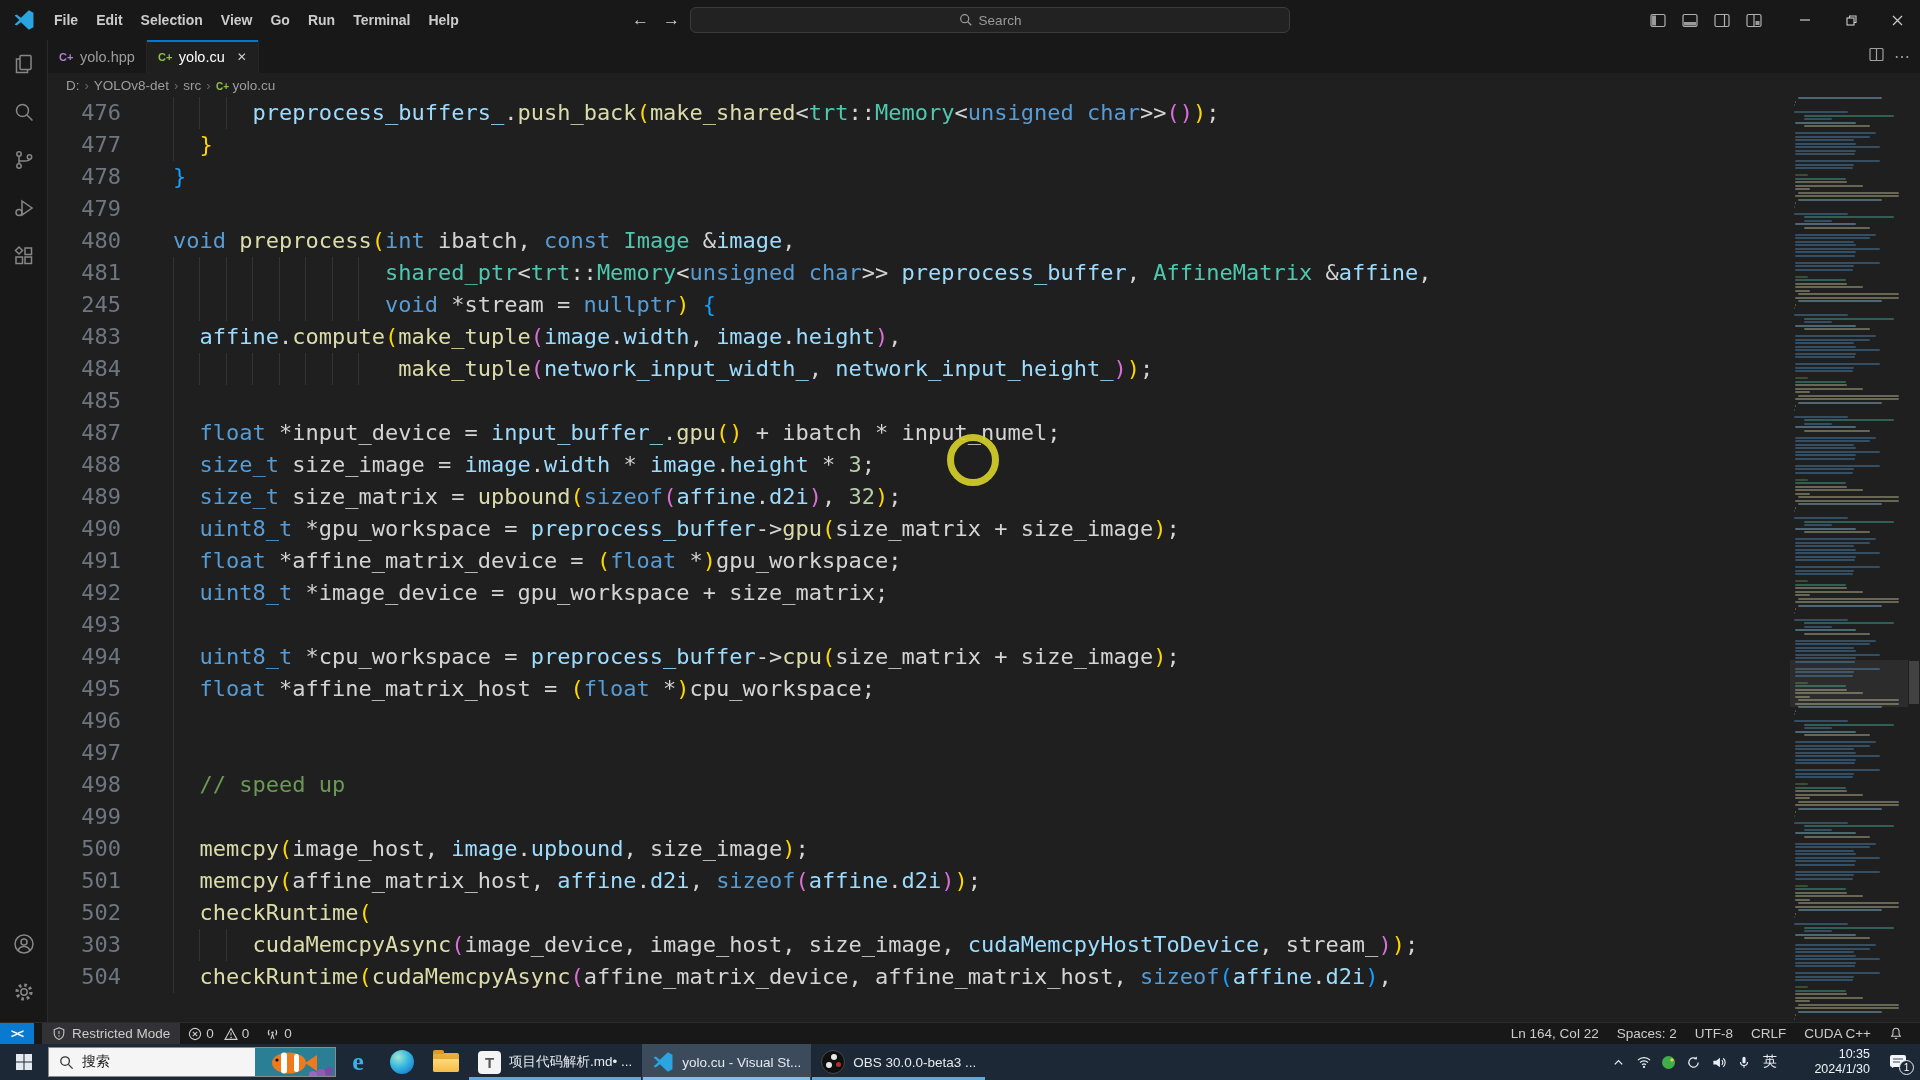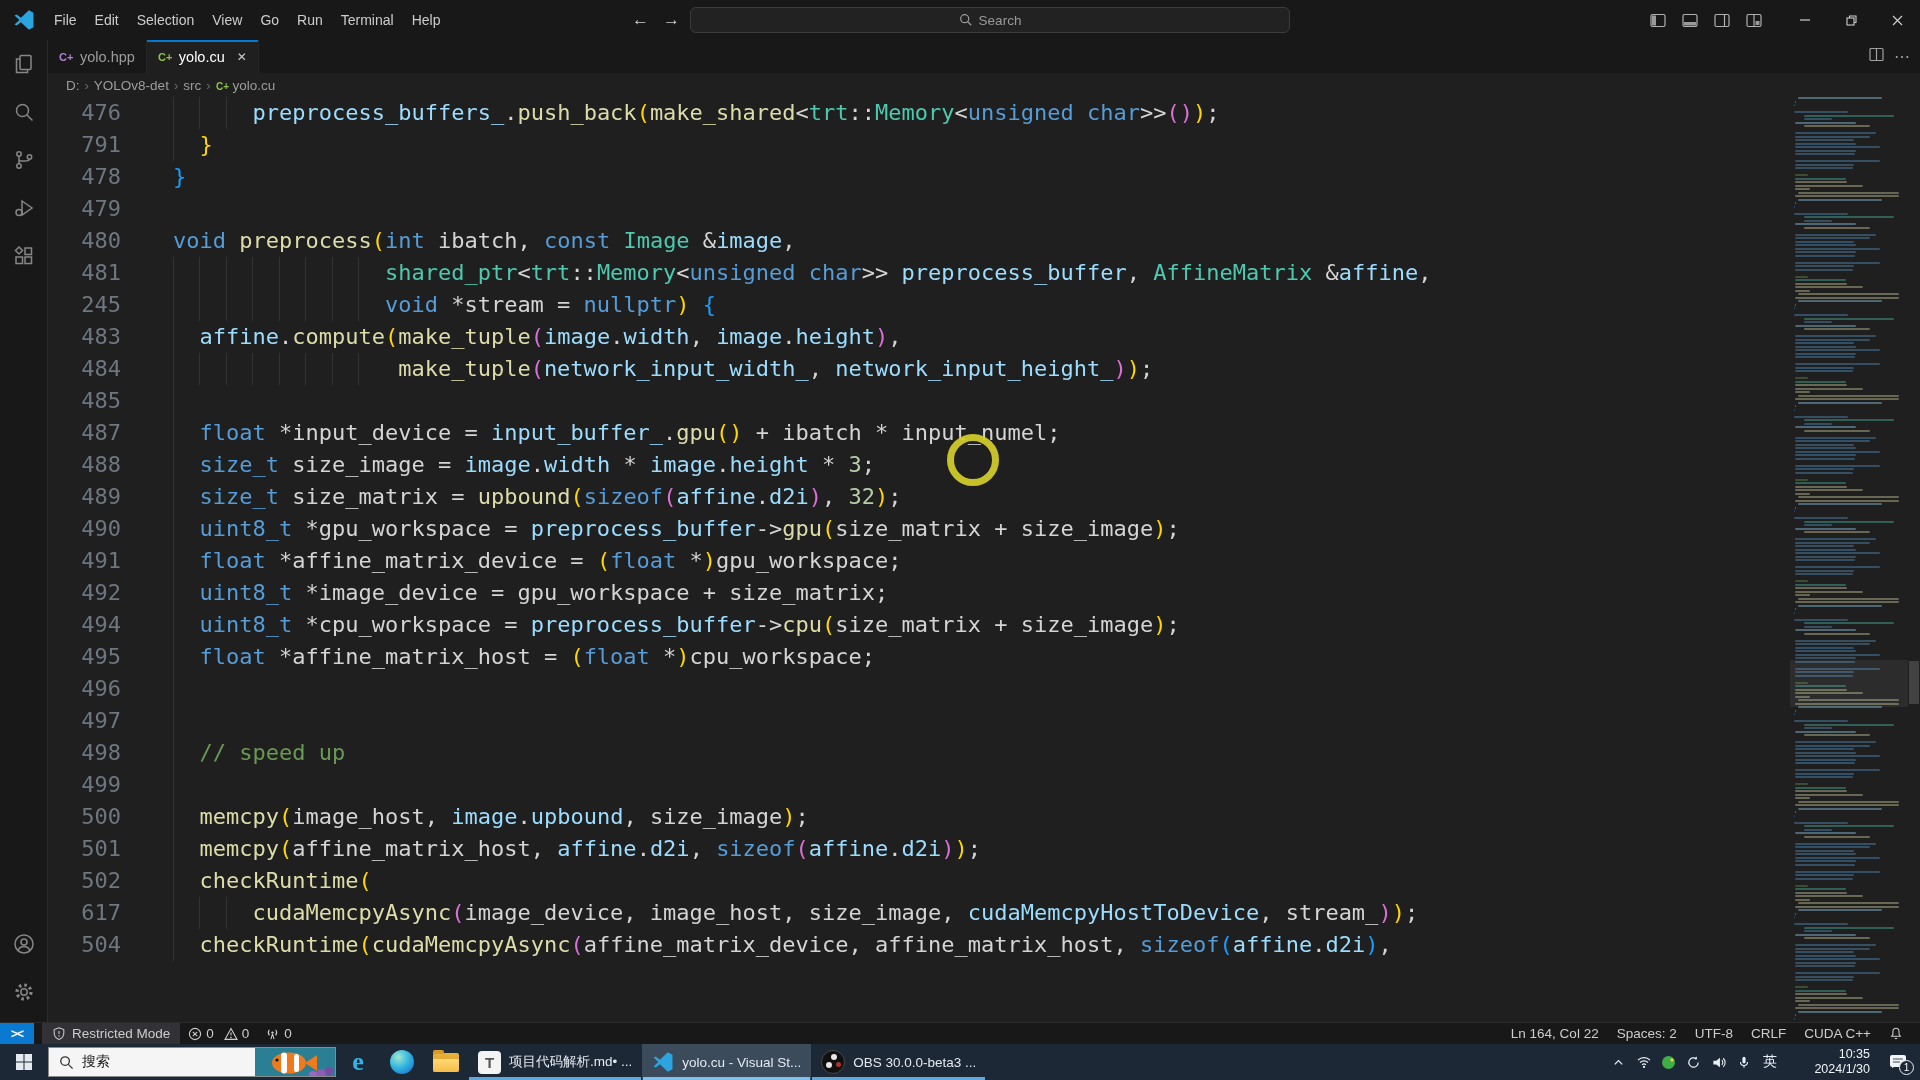--- a/index.html
+++ b/index.html
@@ -4,21 +4,21 @@
 <style>
   * { box-sizing: border-box; margin: 0; padding: 0; }
   html,body { width:1920px; height:1080px; }
   body { position:relative; overflow:hidden; background:#1f1f1f;
          font-family:"Liberation Sans", sans-serif; color:#cccccc; }
 
   
   .titlebar { position:absolute; top:0; left:0; right:0; height:40px; background:#181818;
               display:flex; align-items:center; z-index:30; }
   .vslogo { width:22px; height:22px; margin-left:13px; flex:0 0 auto; }
-  .menus { display:flex; list-style:none; margin-left:10px; }
+  .menus { display:flex; list-style:none; margin-left:10px;font-weight:bold; }
   .menus li { padding:0 9px; line-height:40px; font-size:14px; color:#cccccc; cursor:default; }
   .navarrows { position:absolute; left:632px; top:0; height:40px; display:flex; align-items:center; gap:14px;
                font-size:17px; color:#cccccc; }
   .navarrows .fwd { color:#cccccc; }
   .cmdcenter { position:absolute; left:690px; top:7px; width:600px; height:26px; background:#222222;
                border:1px solid #3c3c3c; border-radius:6px; display:flex; align-items:center;
                justify-content:center; gap:6px; color:#9a9a9a; font-size:13.5px; }
   .titleright { position:absolute; right:0; top:0; height:40px; display:flex; align-items:center; }
   .layouticons { display:flex; gap:4px; margin-right:14px; }
   .layouticons span { width:28px; height:28px; display:flex; align-items:center; justify-content:center; }
@@ -297,21 +297,21 @@
           <span>yolo.cu</span>
         </span>
       </div>
     <div class="codearea">
       <div>
           <div class="line">
             <div class="gutter">476</div>
             <div class="codetext"><div class="iguide" style="left: 0px;"></div><div class="iguide" style="left: 26.48px;"></div><div class="iguide" style="left: 52.96px;"></div><span>      <span class="tk-v">preprocess_buffers_</span><span class="tk-o">.</span><span class="tk-f">push_back</span><span class="tk-b1">(</span><span class="tk-f">make_shared</span><span class="tk-o">&lt;</span><span class="tk-t">trt</span><span class="tk-o">::</span><span class="tk-t">Memory</span><span class="tk-o">&lt;</span><span class="tk-k">unsigned char</span><span class="tk-o">&gt;&gt;</span><span class="tk-b2">()</span><span class="tk-b1">)</span><span class="tk-o">;</span></span></div>
           </div>
           <div class="line">
-            <div class="gutter">791</div>
+            <div class="gutter">477</div>
             <div class="codetext"><div class="iguide" style="left: 0px;"></div><span>  <span class="tk-b1">}</span></span></div>
           </div>
           <div class="line">
             <div class="gutter">478</div>
             <div class="codetext"><span><span class="tk-b3">}</span></span></div>
           </div>
           <div class="line">
             <div class="gutter">479</div>
             <div class="codetext"><span></span></div>
           </div>
@@ -357,20 +357,24 @@
           </div>
           <div class="line">
             <div class="gutter">491</div>
             <div class="codetext"><div class="iguide" style="left: 0px;"></div><span>  <span class="tk-k">float</span><span class="tk-o"> *affine_matrix_device = </span><span class="tk-b1">(</span><span class="tk-k">float</span><span class="tk-o"> *</span><span class="tk-b1">)</span><span class="tk-o">gpu_workspace;</span></span></div>
           </div>
           <div class="line">
             <div class="gutter">492</div>
             <div class="codetext"><div class="iguide" style="left: 0px;"></div><span>  <span class="tk-k">uint8_t</span><span class="tk-o"> *image_device = gpu_workspace + size_matrix;</span></span></div>
           </div>
           <div class="line">
+            <div class="gutter">493</div>
+            <div class="codetext"><div class="iguide" style="left: 0px;"></div><span>  </span></div>
+          </div>
+          <div class="line">
             <div class="gutter">494</div>
             <div class="codetext"><div class="iguide" style="left: 0px;"></div><span>  <span class="tk-k">uint8_t</span><span class="tk-o"> *cpu_workspace = </span><span class="tk-v">preprocess_buffer</span><span class="tk-o">-&gt;</span><span class="tk-f">cpu</span><span class="tk-b1">(</span><span class="tk-o">size_matrix + size_image</span><span class="tk-b1">)</span><span class="tk-o">;</span></span></div>
           </div>
           <div class="line">
             <div class="gutter">495</div>
             <div class="codetext"><div class="iguide" style="left: 0px;"></div><span>  <span class="tk-k">float</span><span class="tk-o"> *affine_matrix_host = </span><span class="tk-b1">(</span><span class="tk-k">float</span><span class="tk-o"> *</span><span class="tk-b1">)</span><span class="tk-o">cpu_workspace;</span></span></div>
           </div>
           <div class="line">
             <div class="gutter">496</div>
             <div class="codetext"><div class="iguide" style="left: 0px;"></div></div>
@@ -393,21 +397,21 @@
           </div>
           <div class="line">
             <div class="gutter">501</div>
             <div class="codetext"><div class="iguide" style="left: 0px;"></div><span>  <span class="tk-f">memcpy</span><span class="tk-b1">(</span><span class="tk-o">affine_matrix_host, </span><span class="tk-v">affine</span><span class="tk-o">.</span><span class="tk-v">d2i</span><span class="tk-o">, </span><span class="tk-k">sizeof</span><span class="tk-b2">(</span><span class="tk-v">affine</span><span class="tk-o">.</span><span class="tk-v">d2i</span><span class="tk-b2">)</span><span class="tk-b1">)</span><span class="tk-o">;</span></span></div>
           </div>
           <div class="line">
             <div class="gutter">502</div>
             <div class="codetext"><div class="iguide" style="left: 0px;"></div><span>  <span class="tk-f">checkRuntime</span><span class="tk-b1">(</span></span></div>
           </div>
           <div class="line">
-            <div class="gutter">617</div>
+            <div class="gutter">303</div>
             <div class="codetext"><div class="iguide" style="left: 0px;"></div><div class="iguide" style="left: 26.48px;"></div><div class="iguide" style="left: 52.96px;"></div><span>      <span class="tk-f">cudaMemcpyAsync</span><span class="tk-b2">(</span><span class="tk-o">image_device, image_host, size_image, </span><span class="tk-v">cudaMemcpyHostToDevice</span><span class="tk-o">, stream_</span><span class="tk-b2">)</span><span class="tk-b1">)</span><span class="tk-o">;</span></span></div>
           </div>
           <div class="line">
             <div class="gutter">504</div>
             <div class="codetext"><div class="iguide" style="left: 0px;"></div><span>  <span class="tk-f">checkRuntime</span><span class="tk-b1">(</span><span class="tk-f">cudaMemcpyAsync</span><span class="tk-b2">(</span><span class="tk-o">affine_matrix_device, affine_matrix_host, </span><span class="tk-k">sizeof</span><span class="tk-b3">(</span><span class="tk-v">affine</span><span class="tk-o">.</span><span class="tk-v">d2i</span><span class="tk-b3">)</span><span class="tk-o">,</span></span></div>
           </div>
         </div>
       <div class="minimap">
           <div class="mmrow" style="top: 0px; left: 7.6px; width: 83.95px; background: rgb(156, 220, 254); opacity: 0.38;"></div>
           <div class="mmrow" style="top: 3.5px; left: 5.2px; width: 1.15px; background: rgb(255, 215, 0); opacity: 0.38;"></div>

